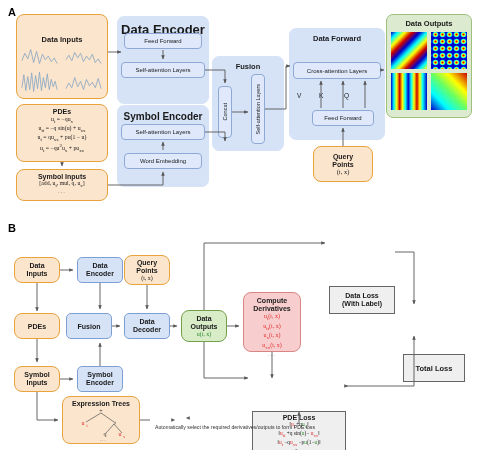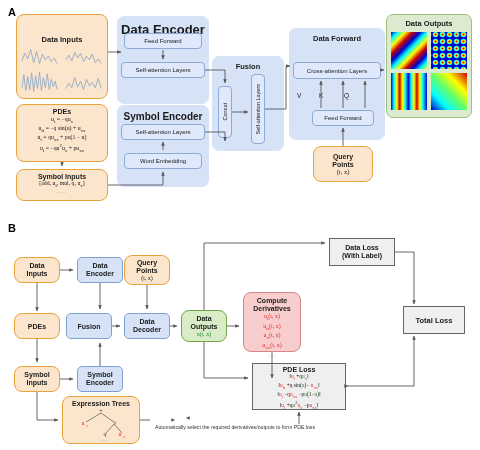--- a/index.html
+++ b/index.html
@@ -8,21 +8,21 @@
   .panel-letter{position:absolute;font-weight:bold;font-size:11px;color:#000;}
   .box{position:absolute;box-sizing:border-box;display:flex;flex-direction:column;
        align-items:center;justify-content:center;text-align:center;}
   .rounded{border-radius:7px;}
   .grp-blue{background:#d6e3f7;border:1px solid #d6e3f7;}
   .grp-green{background:#dcead0;border:1.2px solid #9fc07d;}
   .sub-blue{background:#dfe9fb;border:1px solid #8fa9d6;border-radius:4px;}
   .orange{background:#fce5cd;border:1.3px solid #e8a33d;border-radius:8px;}
   .green{background:#d8ecc8;border:1.3px solid #74a24a;border-radius:8px;}
   .red{background:#f8cdcd;border:1.3px solid #d98585;border-radius:8px;}
-  .gray{background:#efefef;border:1.2px solid #666;}
+  .gray{background:#efefef;border:1.2px solid #666;margin-top:48px;}
   .blueb{background:#d6e3f7;border:1.2px solid #7e9fd4;border-radius:5px;}
   .ttl{font-weight:bold;}
   .serif{font-family:"Liberation Serif",serif;}
   .vert{writing-mode:vertical-rl;transform:rotate(180deg);}
   svg.lay{position:absolute;left:0;top:0;width:480px;height:450px;pointer-events:none;}
   .eq{font-family:"Liberation Serif",serif;line-height:1.18;}
   .hm{background:#fff;border:0.6px solid #999;}
   .sigbox{width:100%;height:100%;}
 </style>
 </head>

